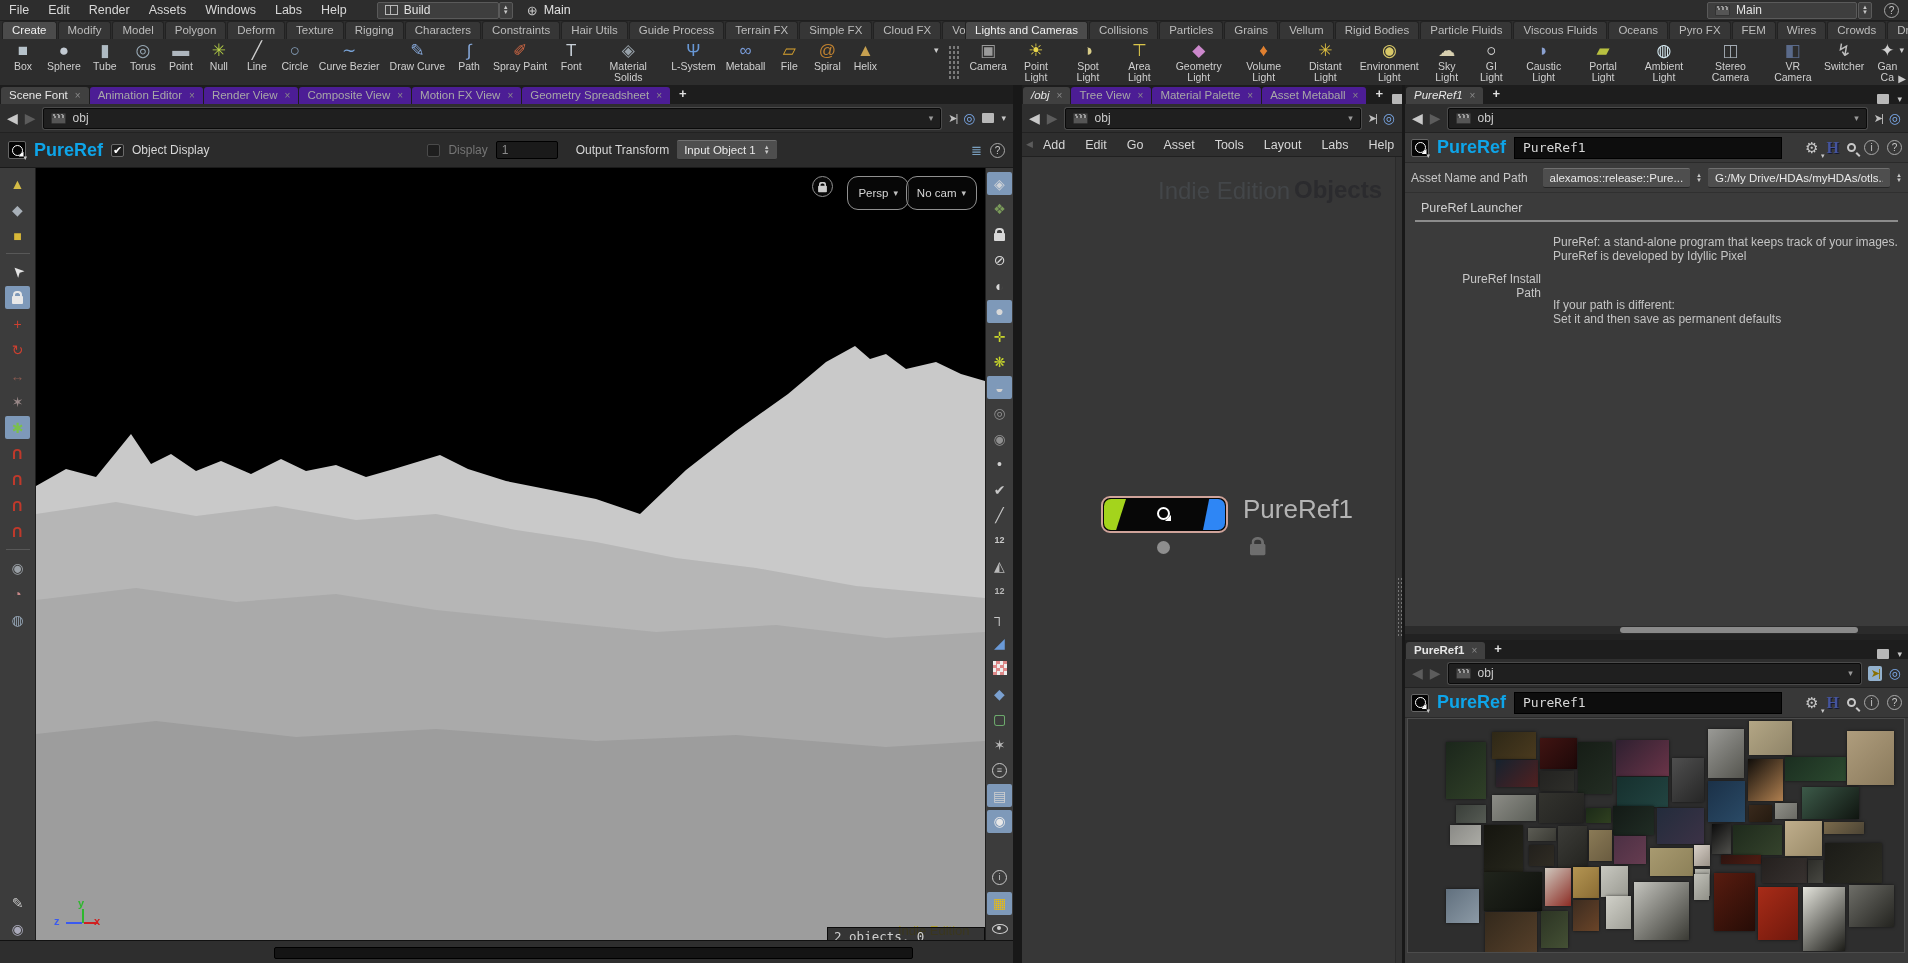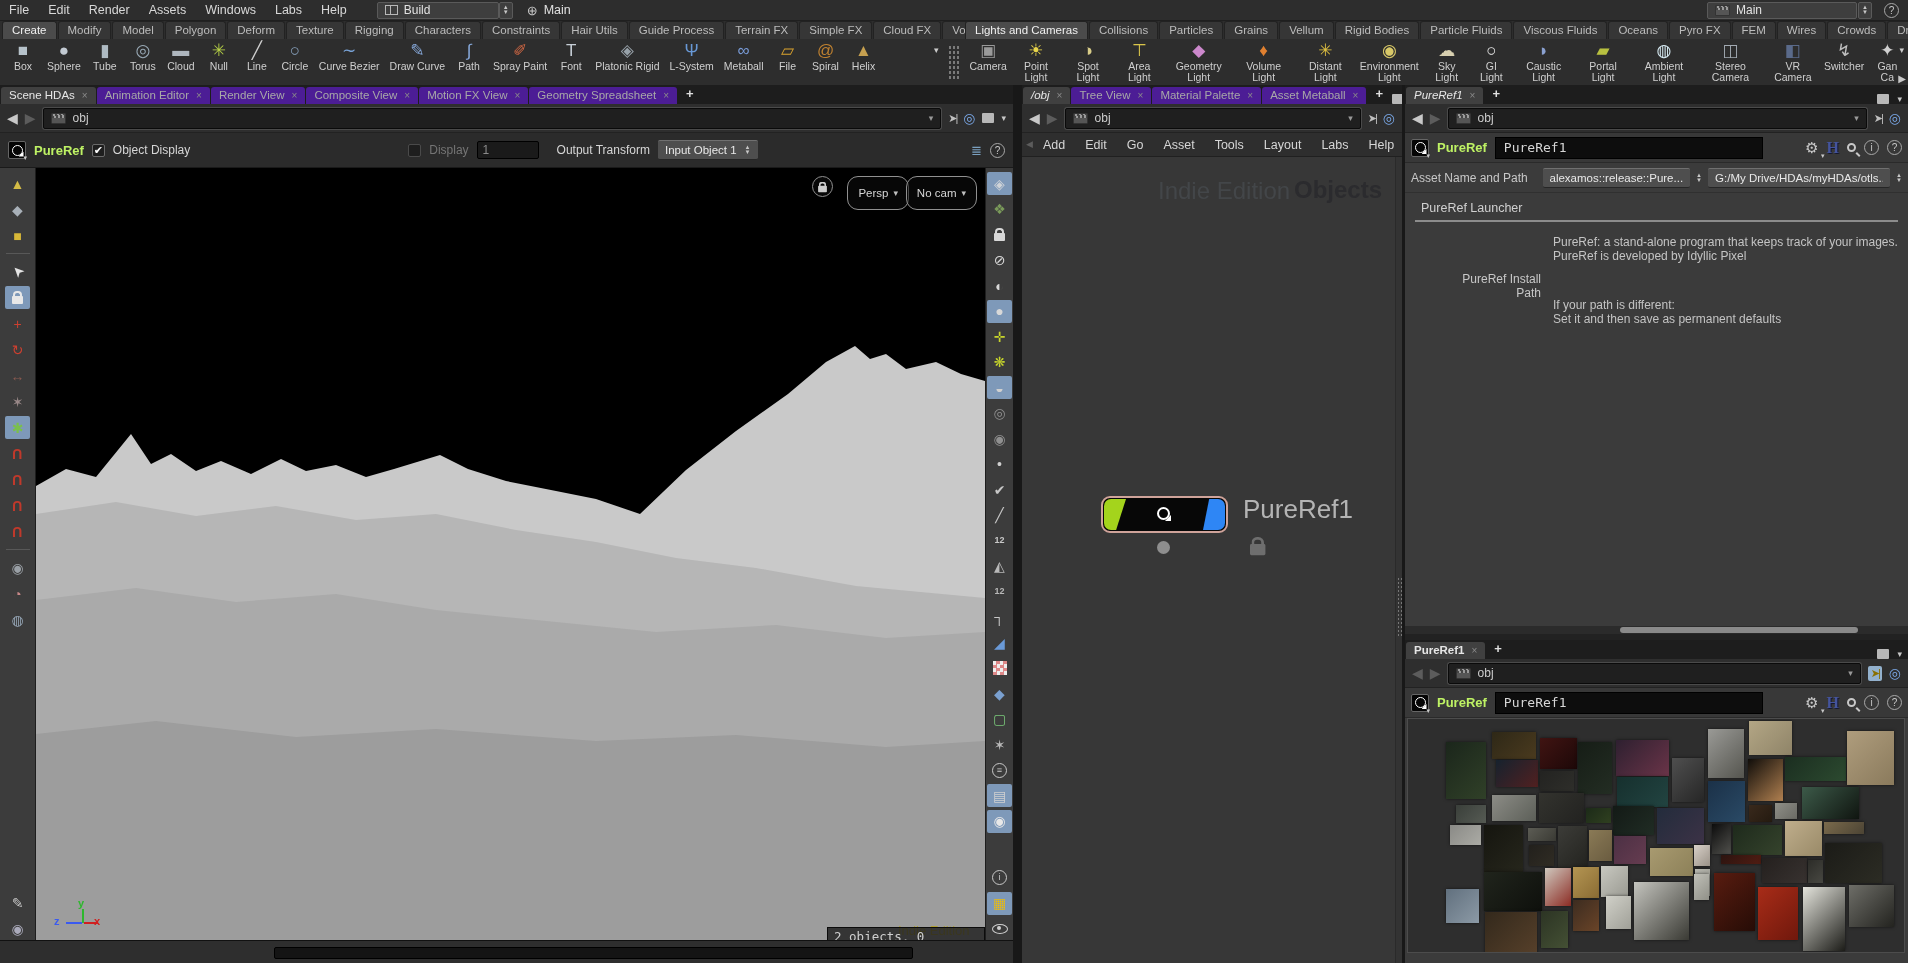--- a/index.html
+++ b/index.html
@@ -70,21 +70,21 @@
   
   #scene-pane { position:absolute; left:0; top:85px; width:1013px; height:878px; background:#2b2b2b; }
   #opbar { height:35px; background:#2b2b2b; display:flex; align-items:center; gap:8px;
     padding:0 8px; border-bottom:1px solid #1a1a1a; }
   .prbadge { width:18px; height:18px; background:#050505; border:1px solid #666; border-radius:2px;
     display:flex; align-items:center; justify-content:center; position:relative; }
   .prbadge .caret { position:absolute; right:-2px; bottom:-4px; font-size:7px; }
   .prglyph { width:11px; height:11px; border:1.6px solid #ffffff; border-radius:50%; position:relative; }
   .prglyph::after { content:""; position:absolute; right:-2px; bottom:-2px; width:5px; height:5px;
     background:#fff; clip-path:polygon(0 100%,100% 0,100% 100%); }
-  .opname { font-weight:bold; font-size:13px; color:#bef264; }
+  .opname { font-weight:bold; font-size:18px; color:#0ea5e9; }
   .cb { width:13px; height:13px; background:#1e1e1e; border:1px solid #6a6a6a; border-radius:2px;
     display:flex; align-items:center; justify-content:center; font-size:11px; color:#fff; }
   .cb.dim { border-color:#4a4a4a; color:transparent; }
   .oplabel { color:#d6d6d6; font-size:12px; }
   .oplabel.dim { color:#757575; }
   .valfield { width:62px; height:18px; background:#1a1a1a; border:1px solid #000; border-radius:2px;
     color:#8a8a8a; padding:0 5px; display:flex; align-items:center; }
   .hsel { display:flex; align-items:center; gap:8px; background:#4e4e4e; border-top:1px solid #707070;
     border-bottom:1px solid #262626; border-radius:2px; height:20px; padding:0 7px; color:#e8e8e8;
     font-size:11.5px; }
@@ -282,21 +282,21 @@
         <div class="tool">
           <span class="tool-icon" style="color: rgb(174, 186, 194);">▮</span>
           <span class="tool-label">Tube</span>
         </div>
         <div class="tool">
           <span class="tool-icon" style="color: rgb(150, 166, 178);">◎</span>
           <span class="tool-label">Torus</span>
         </div>
         <div class="tool">
           <span class="tool-icon" style="color: rgb(174, 182, 190);">▬</span>
-          <span class="tool-label">Cloud</span>
+          <span class="tool-label">Point</span>
         </div>
         <div class="tool">
           <span class="tool-icon" style="color: rgb(182, 208, 70);">✳</span>
           <span class="tool-label">Null</span>
         </div>
         <div class="tool">
           <span class="tool-icon" style="color: rgb(208, 208, 208);">╱</span>
           <span class="tool-label">Line</span>
         </div>
         <div class="tool">
@@ -318,21 +318,21 @@
         <div class="tool">
           <span class="tool-icon" style="color: rgb(202, 100, 66);">✐</span>
           <span class="tool-label">Spray Paint</span>
         </div>
         <div class="tool">
           <span class="tool-icon" style="color: rgb(198, 206, 214);">T</span>
           <span class="tool-label">Font</span>
         </div>
         <div class="tool">
           <span class="tool-icon" style="color: rgb(152, 162, 170);">◈</span>
-          <span class="tool-label">Platonic Rigid</span>
+          <span class="tool-label">Material Solids</span>
         </div>
         <div class="tool">
           <span class="tool-icon" style="color: rgb(104, 152, 214);">Ψ</span>
           <span class="tool-label">L-System</span>
         </div>
         <div class="tool">
           <span class="tool-icon" style="color: rgb(120, 154, 214);">∞</span>
           <span class="tool-label">Metaball</span>
         </div>
         <div class="tool">
@@ -439,21 +439,21 @@
         </div>
       </div>
     <div class="shelf-caret" style="right:4px; left:auto;">▾</div>
     <div class="tools-more">▶</div>
   </div>
 </div>
 
 <div id="scene-pane">
   <div class="pane-tabs" id="scene-tabs">
       <div class="ptab active">
-        <span>Scene HDAs</span>
+        <span>Scene Font</span>
         <span class="tabx">×</span>
       </div>
       <div class="ptab">
         <span>Animation Editor</span>
         <span class="tabx">×</span>
       </div>
       <div class="ptab">
         <span>Render View</span>
         <span class="tabx">×</span>
       </div>

